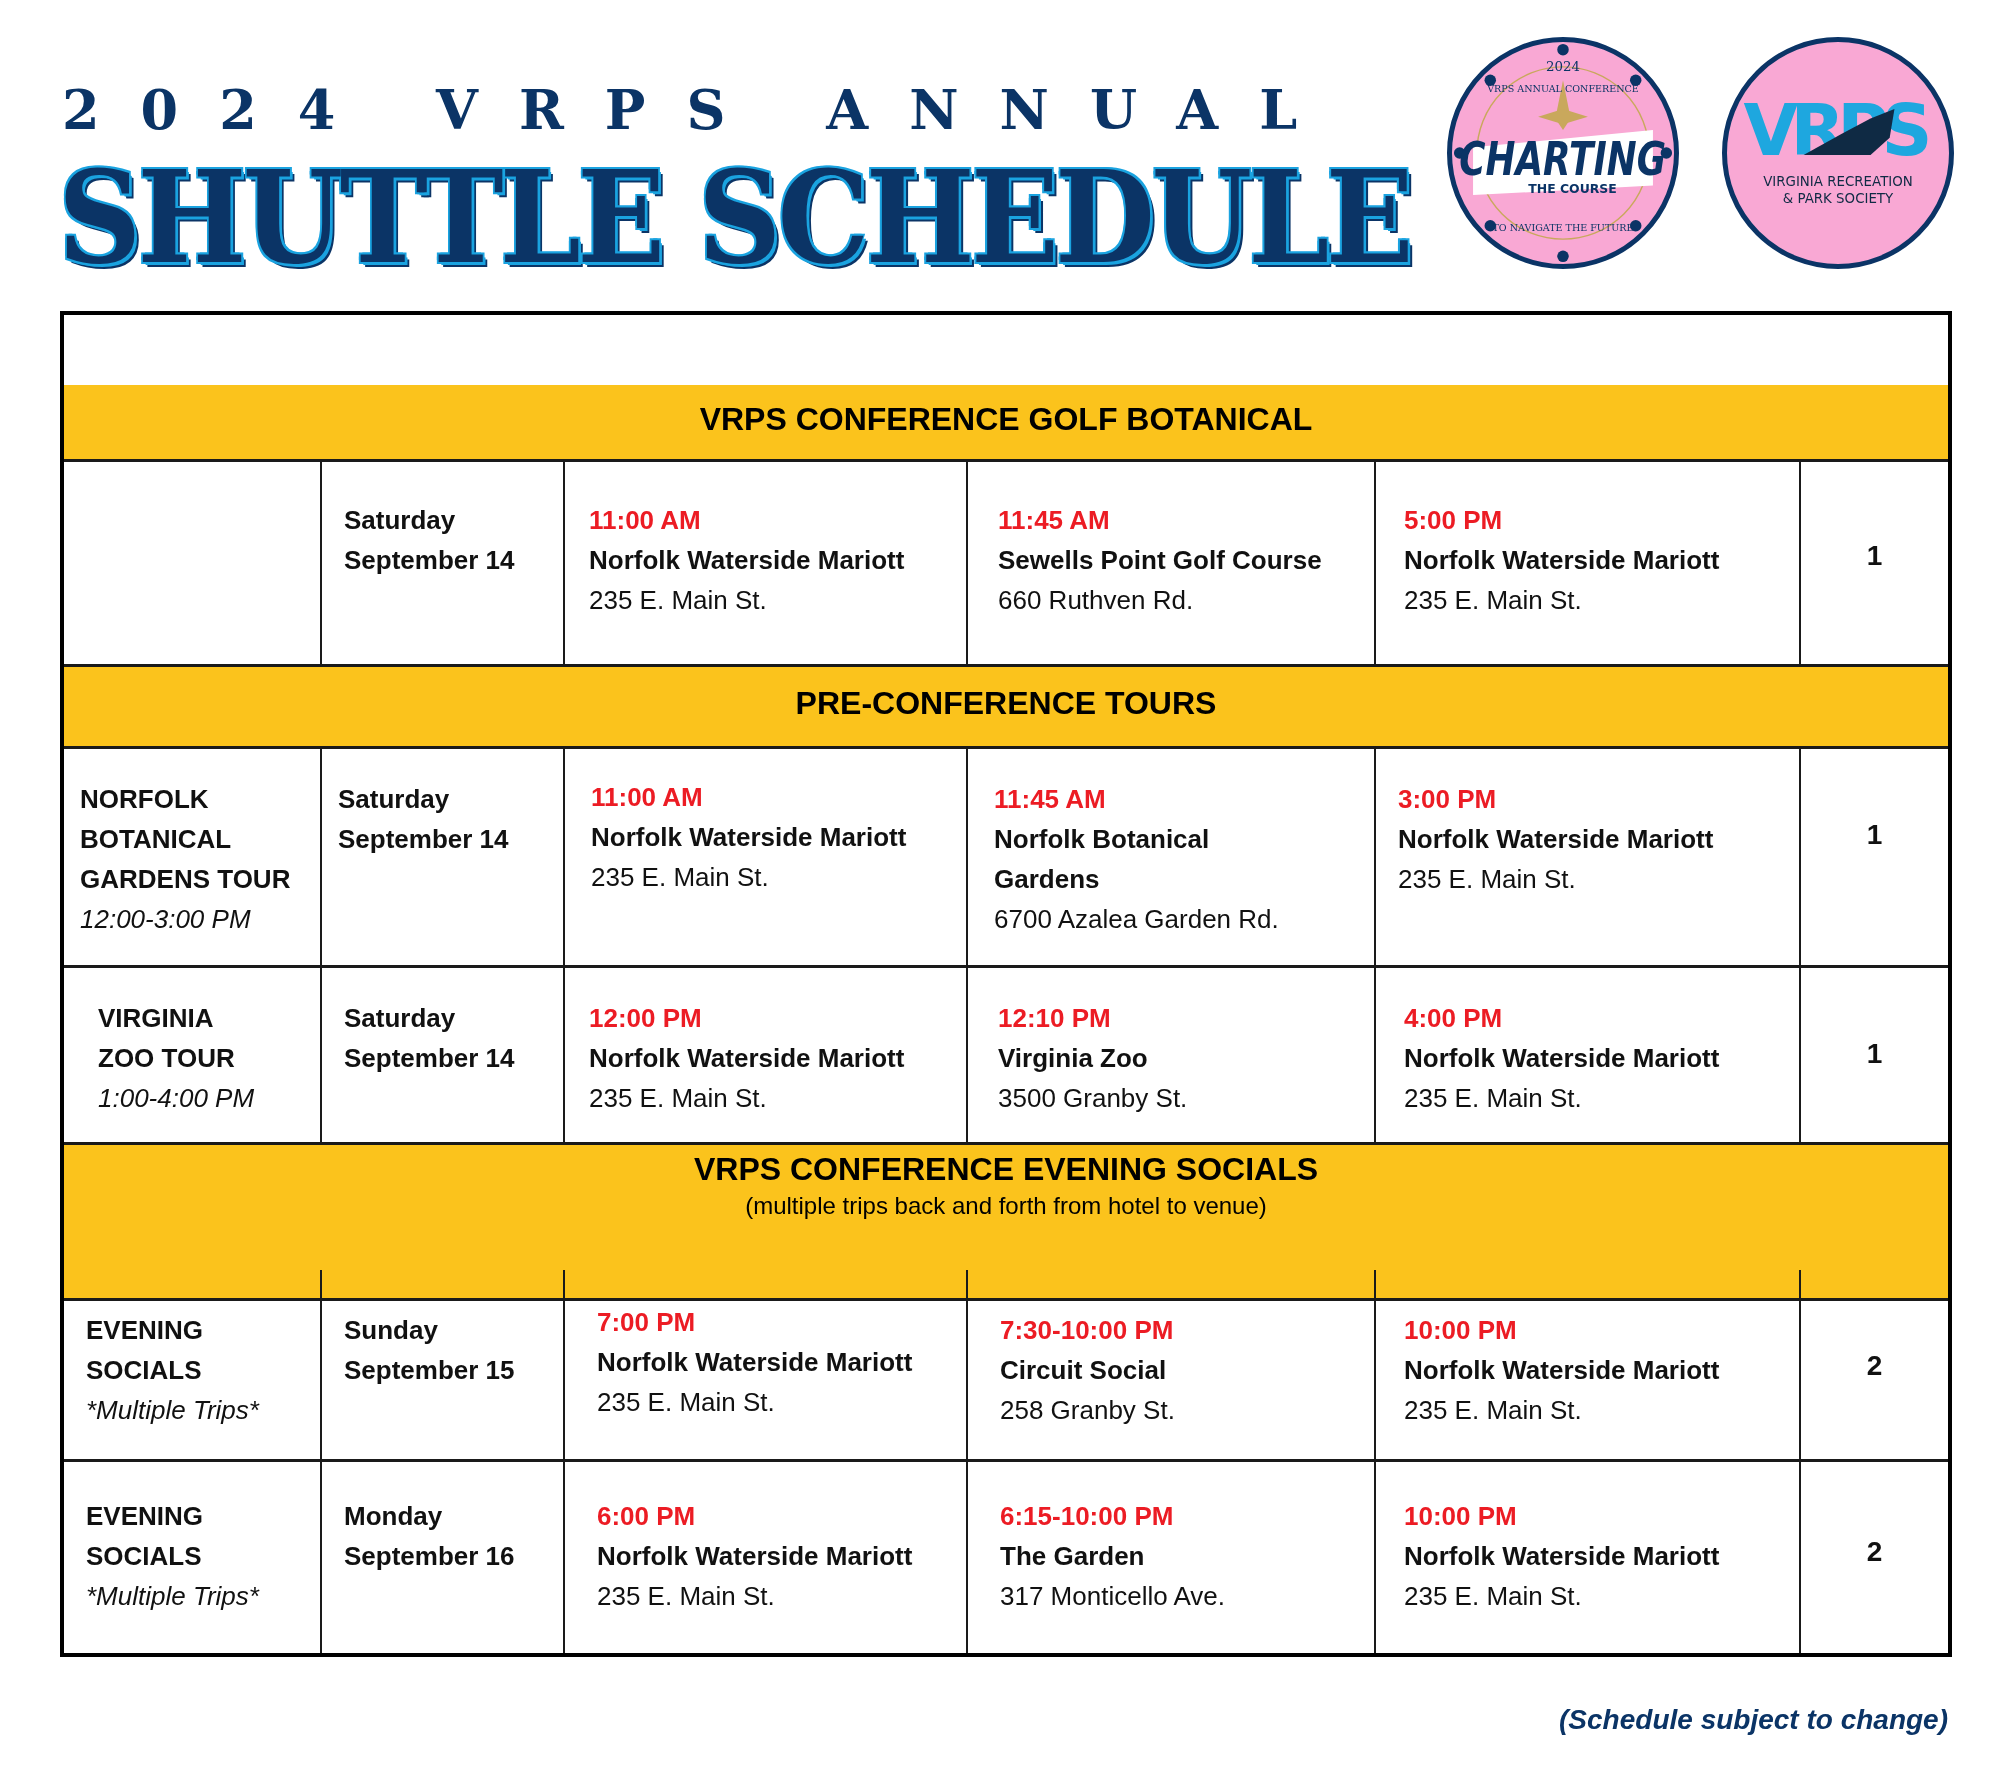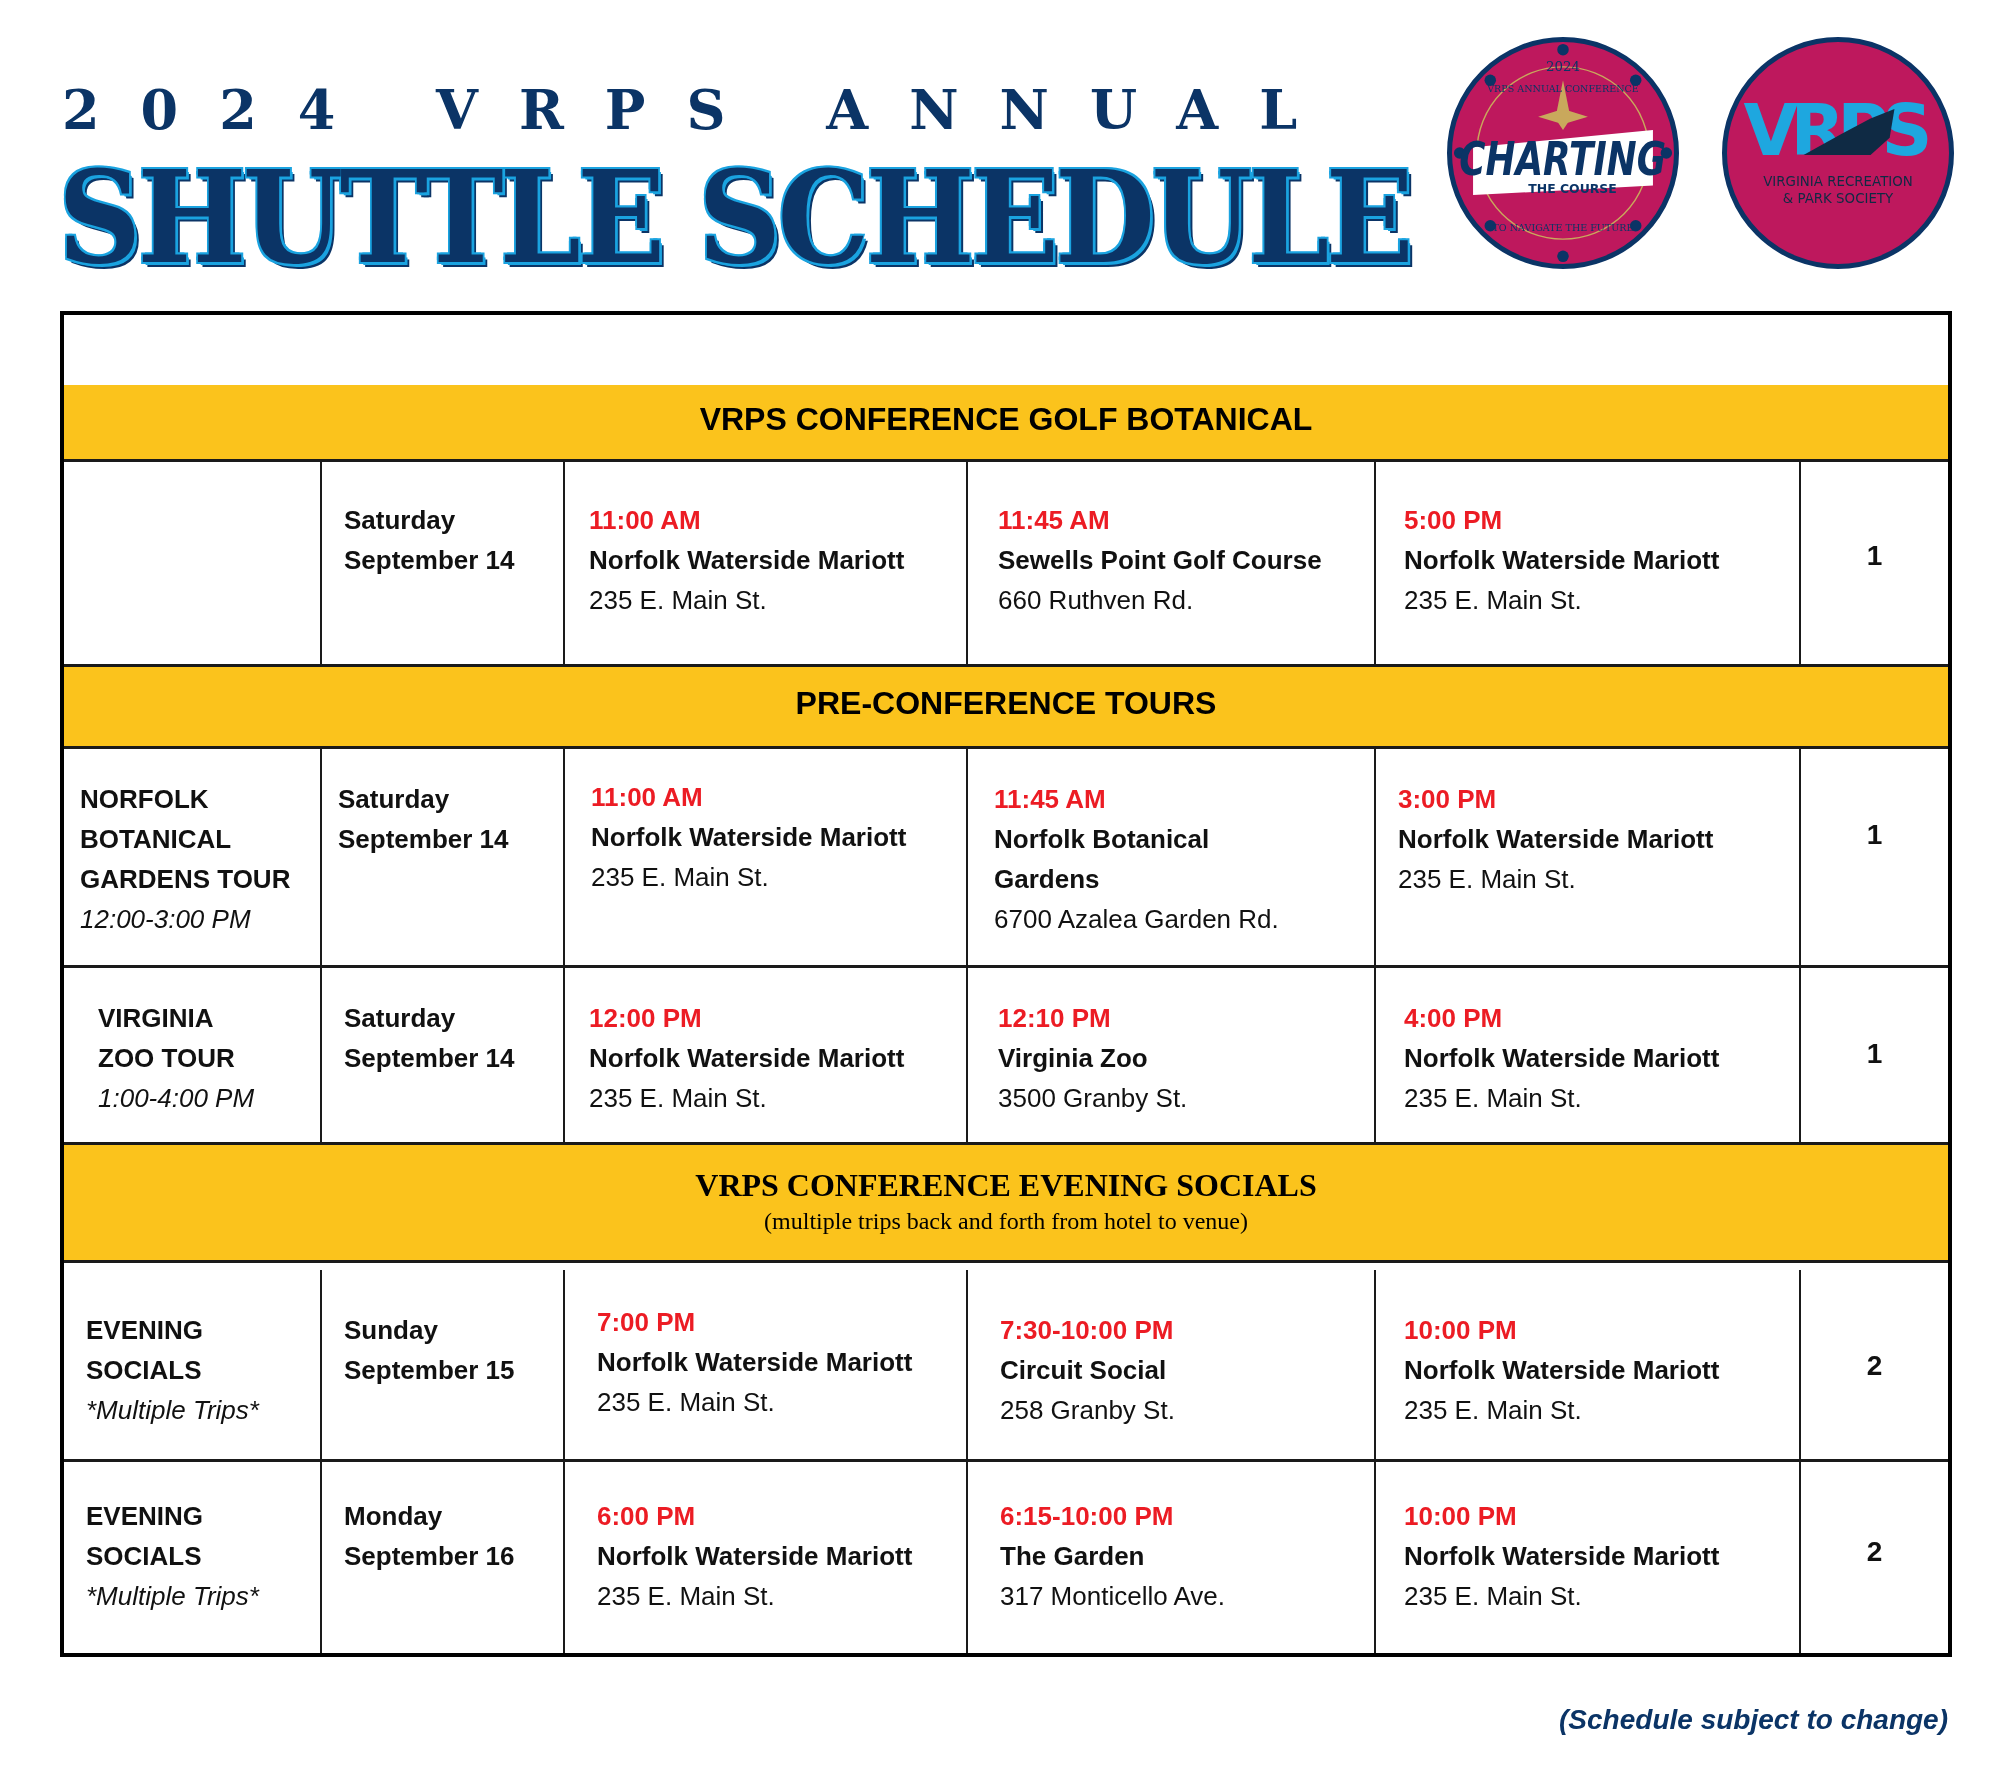--- a/index.html
+++ b/index.html
@@ -1,20 +1,20 @@
 <!DOCTYPE html>
 <html><head>
 <meta charset="utf-8">
 <style>
   html,body{margin:0;padding:0;background:#ffffff;}
   body{width:2000px;height:1765px;position:relative;overflow:hidden;font-family:"Liberation Sans","DejaVu Sans",sans-serif;}
   .subtitle{position:absolute;left:62px;top:78px;font-family:"DejaVu Serif","Liberation Serif",serif;font-weight:bold;font-size:54px;letter-spacing:41px;color:#0b3466;white-space:nowrap;}
   .title{position:absolute;left:58px;top:142px;font-family:"DejaVu Serif","Liberation Serif",serif;font-weight:900;font-size:128px;letter-spacing:-4px;color:#0b3466;white-space:nowrap;transform:scaleX(0.9);transform-origin:left top;
     text-shadow:3px 3px 0 #1aa3e0,-2px -2px 0 #1aa3e0,2px -2px 0 #1aa3e0,-2px 2px 0 #1aa3e0,5px 5px 0 #0b3466;}
-  .logo{position:absolute;border-radius:50%;border:5px solid #0b3466;background:#be185d;box-sizing:border-box;}
+  .logo{position:absolute;border-radius:50%;border:5px solid #0b3466;background:#f9a8d4;box-sizing:border-box;}
   .logo1{left:1447px;top:37px;width:232px;height:232px;}
   .logo2{left:1722px;top:37px;width:232px;height:232px;}
   .logo svg{position:absolute;left:0;top:0;width:100%;height:100%;}
   .table{position:absolute;left:60px;top:311px;width:1892px;height:1346px;border:4px solid #000;box-sizing:border-box;}
   .hdr{position:absolute;left:0;top:0;width:100%;height:70px;background:#00a6e0;border-bottom:3px solid #1a1a1a;box-sizing:border-box;}
   .hdr span{position:absolute;top:18px;font-family:"DejaVu Serif","Liberation Serif",serif;font-weight:bold;font-size:30px;color:#fff;white-space:nowrap;}
   .band{position:absolute;left:0;width:100%;background:#fbc31c;border-bottom:3px solid #1a1a1a;box-sizing:border-box;text-align:center;}
   .band .t{display:block;font-weight:bold;font-size:32px;color:#000;letter-spacing:0px;}
   .band .s{display:block;font-size:24px;color:#000;margin-top:4px;}
   .row{position:absolute;left:0;width:100%;border-bottom:3px solid #1a1a1a;box-sizing:border-box;}
@@ -184,21 +184,21 @@
         <div class="red">4:00 PM</div>
         <div class="bold">Norfolk Waterside Mariott</div>
         <div>235 E. Main St.</div>
       </div>
     </div>
     <div class="cell" style="left:1735px;width:149px">
       <div class="buses" style="top:70px">1</div>
     </div>
   </div>
 
-  <div class="band" style="top:830px;height:118px;padding-top:22px;font-family:Liberation Serif, serif;">
+  <div class="band" style="top:830px;height:156px;padding-top:6px;">
     <span class="t">VRPS CONFERENCE EVENING SOCIALS</span>
     <span class="s">(multiple trips back and forth from hotel to venue)</span>
   </div>
 
   <div class="row" style="top:955px;height:192px;">
     <div class="cell first" style="left:0;width:256px">
       <div class="c-inner" style="top:40px;left:22px">
         <div class="bold">EVENING</div>
         <div class="bold">SOCIALS</div>
         <div class="it">*Multiple Trips*</div>

